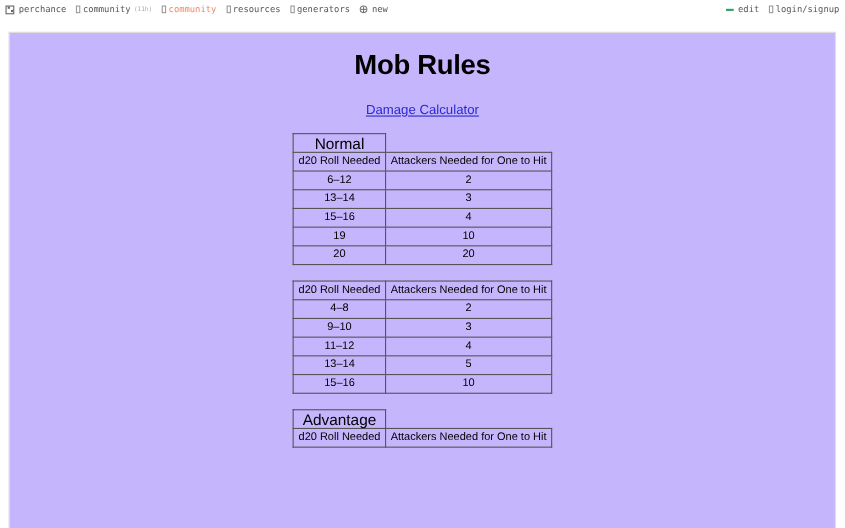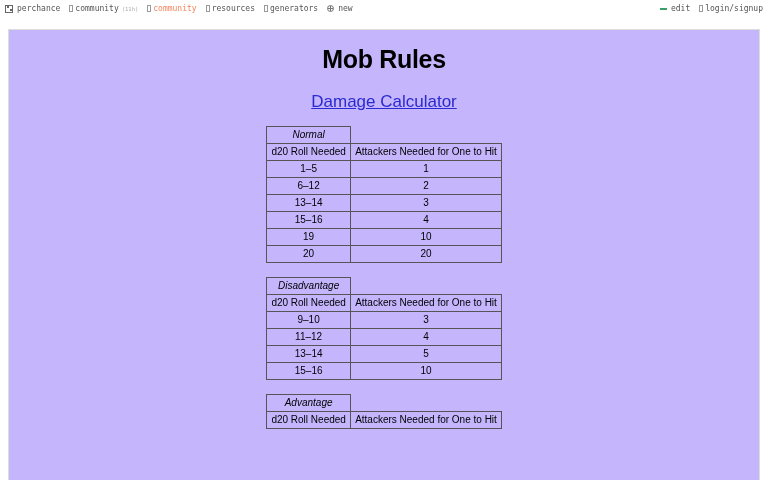--- a/index.html
+++ b/index.html
@@ -124,21 +124,21 @@
     font-weight: bold;
     margin: 15px 0 0 0;
     letter-spacing: -0.3px;
   }
 
   #subtitle-link-wrap {
     text-align: center;
     margin-top: 18px;
   }
   #damage-calculator-link {
-    font-size: 17px;
+    font-size: 12px;
     color: #2a2ad0;
     text-decoration: underline;
     cursor: pointer;
   }
 
   
   .rules-table {
     border-collapse: collapse;
     margin: 14px auto 0 auto;
     font-size: 10px;
@@ -151,22 +151,21 @@
   .rules-table th {
     border: 1px solid #555555;
     padding: 2px 4px;
     text-align: center;
     font-weight: normal;
     line-height: 12px;
     height: 12px;
   }
   .caption-cell {
     font-weight: bold;
-    font-size: 10px;
-    font-style: italic;
+    font-size: 14px;
   }
   .caption-blank {
     border: none !important;
   }
   .col-head {
     font-weight: bold;
     font-size: 10px;
     white-space: nowrap;
   }
 </style>
@@ -228,24 +227,20 @@
           <col class="col-attack">
         </colgroup>
         <tbody>
           <tr>
             <td class="caption-cell">Normal</td>
             <td class="caption-blank"></td>
           </tr>
           <tr>
             <th class="col-head">d20 Roll Needed</th>
             <th class="col-head">Attackers Needed for One to Hit</th>
-          </tr>
-          <tr>
-            <td>1–5</td>
-            <td>1</td>
           </tr>
           <tr>
             <td>6–12</td>
             <td>2</td>
           </tr>
           <tr>
             <td>13–14</td>
             <td>3</td>
           </tr>
           <tr>
@@ -262,26 +257,26 @@
           </tr>
         </tbody>
       </table>
       <table class="rules-table">
         <colgroup>
           <col class="col-roll">
           <col class="col-attack">
         </colgroup>
         <tbody>
           <tr>
-            <td class="caption-cell">Disadvantage</td>
-            <td class="caption-blank"></td>
-          </tr>
-          <tr>
             <th class="col-head">d20 Roll Needed</th>
             <th class="col-head">Attackers Needed for One to Hit</th>
+          </tr>
+          <tr>
+            <td>4–8</td>
+            <td>2</td>
           </tr>
           <tr>
             <td>9–10</td>
             <td>3</td>
           </tr>
           <tr>
             <td>11–12</td>
             <td>4</td>
           </tr>
           <tr>

